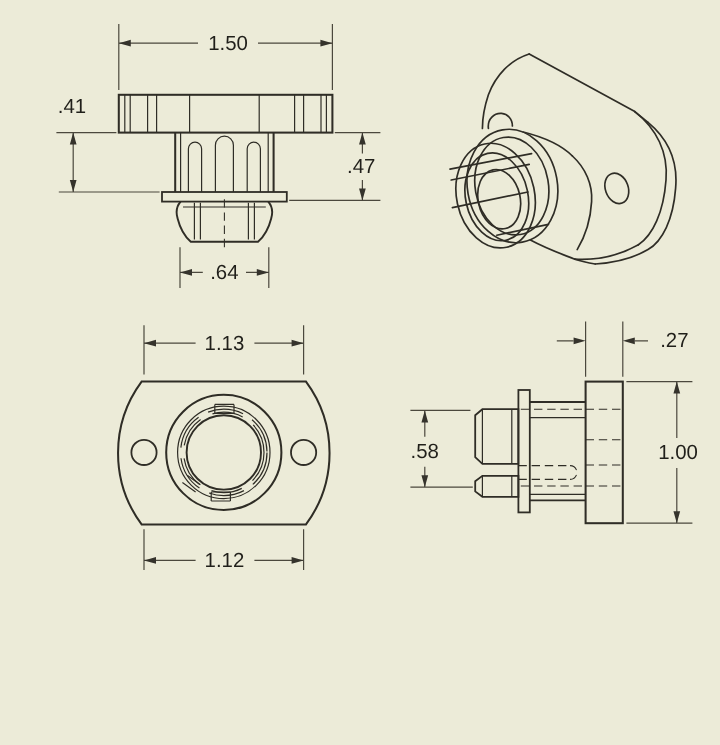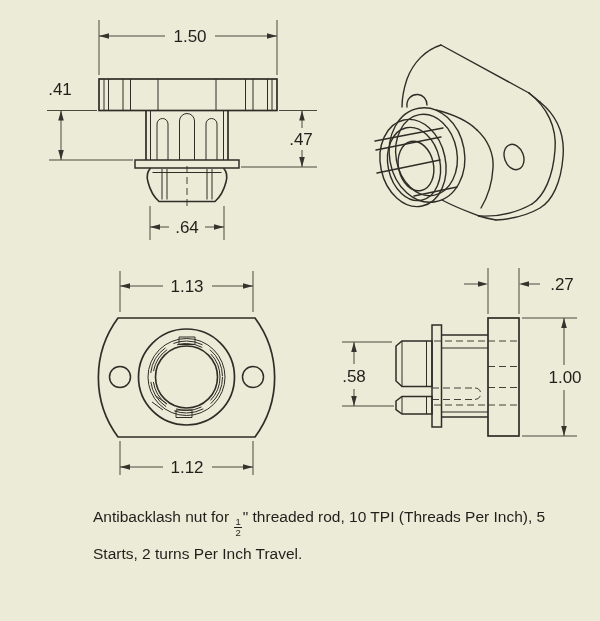--- a/index.html
+++ b/index.html
@@ -187,21 +187,15 @@
 
       <g stroke="#4B483D" stroke-width="1">
         <path d="M326,342 H376 M326,406 H378 M338,342 V364 M338,389 V406"></path>
         <path fill="#35332C" stroke="none" d="M338,342 l-2.8,10 l5.6,0 Z M338,406 l-2.8,-10 l5.6,0 Z"></path>
         <text x="338" y="376" text-anchor="middle" dominant-baseline="central" stroke="none">.58</text>
       </g>
     </g>
   </svg>
 
   <div class="notes">
-    <p>
-      <span>Antibacklash nut for </span><span class="frac">
-          <span class="num">1</span>
-          <span class="den">2</span>
-        </span><span>" threaded rod, 10 TPI (Threads Per Inch), 5 Starts, 2 turns Per Inch Travel.</span>
-    </p>
   </div>
 
 </div>
 
 </body></html>

